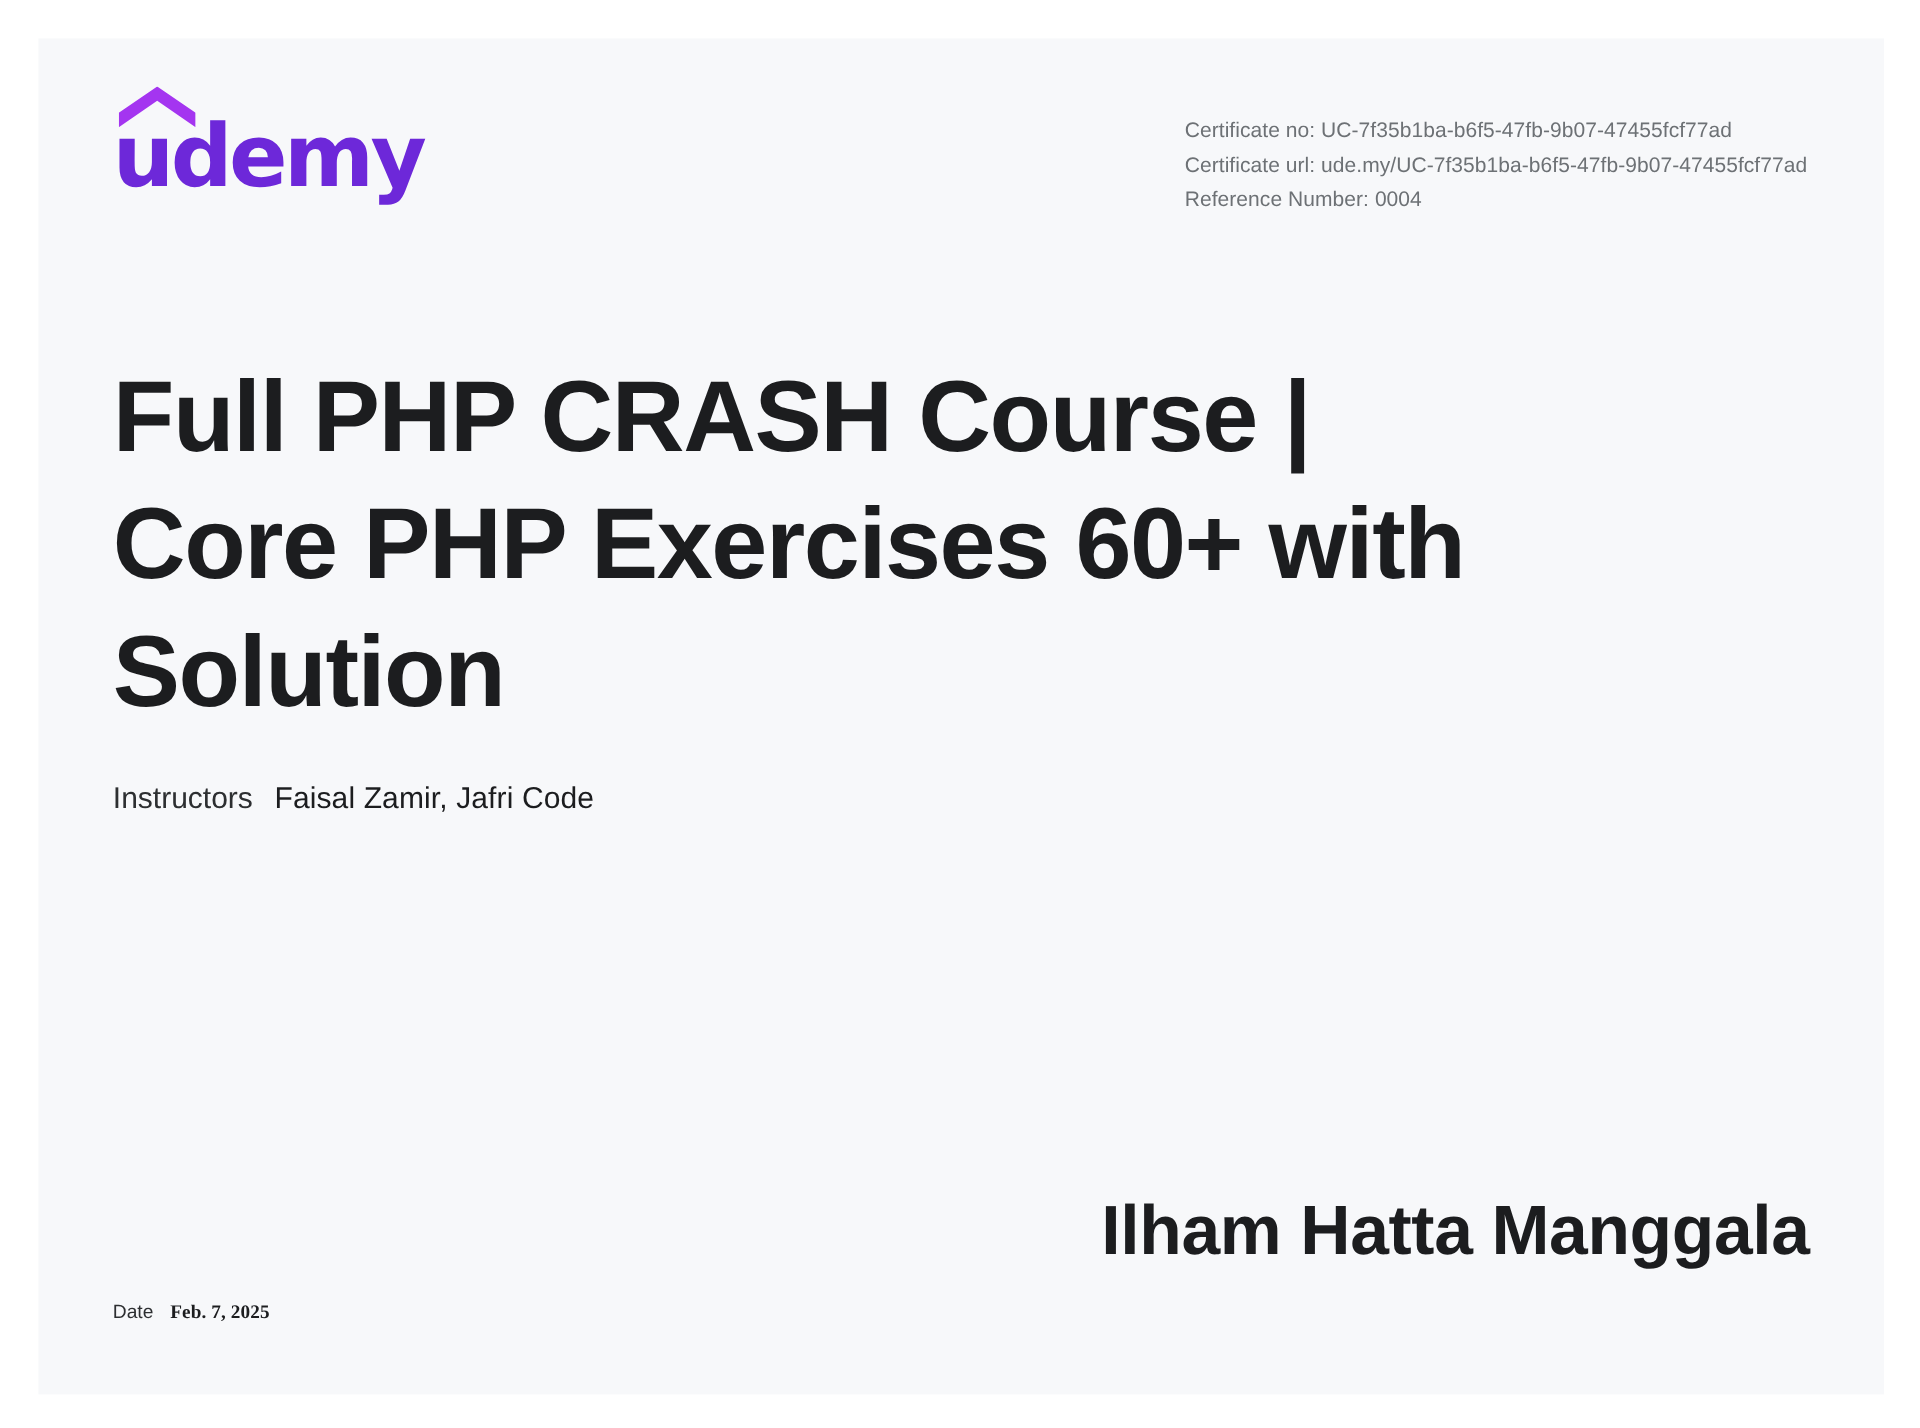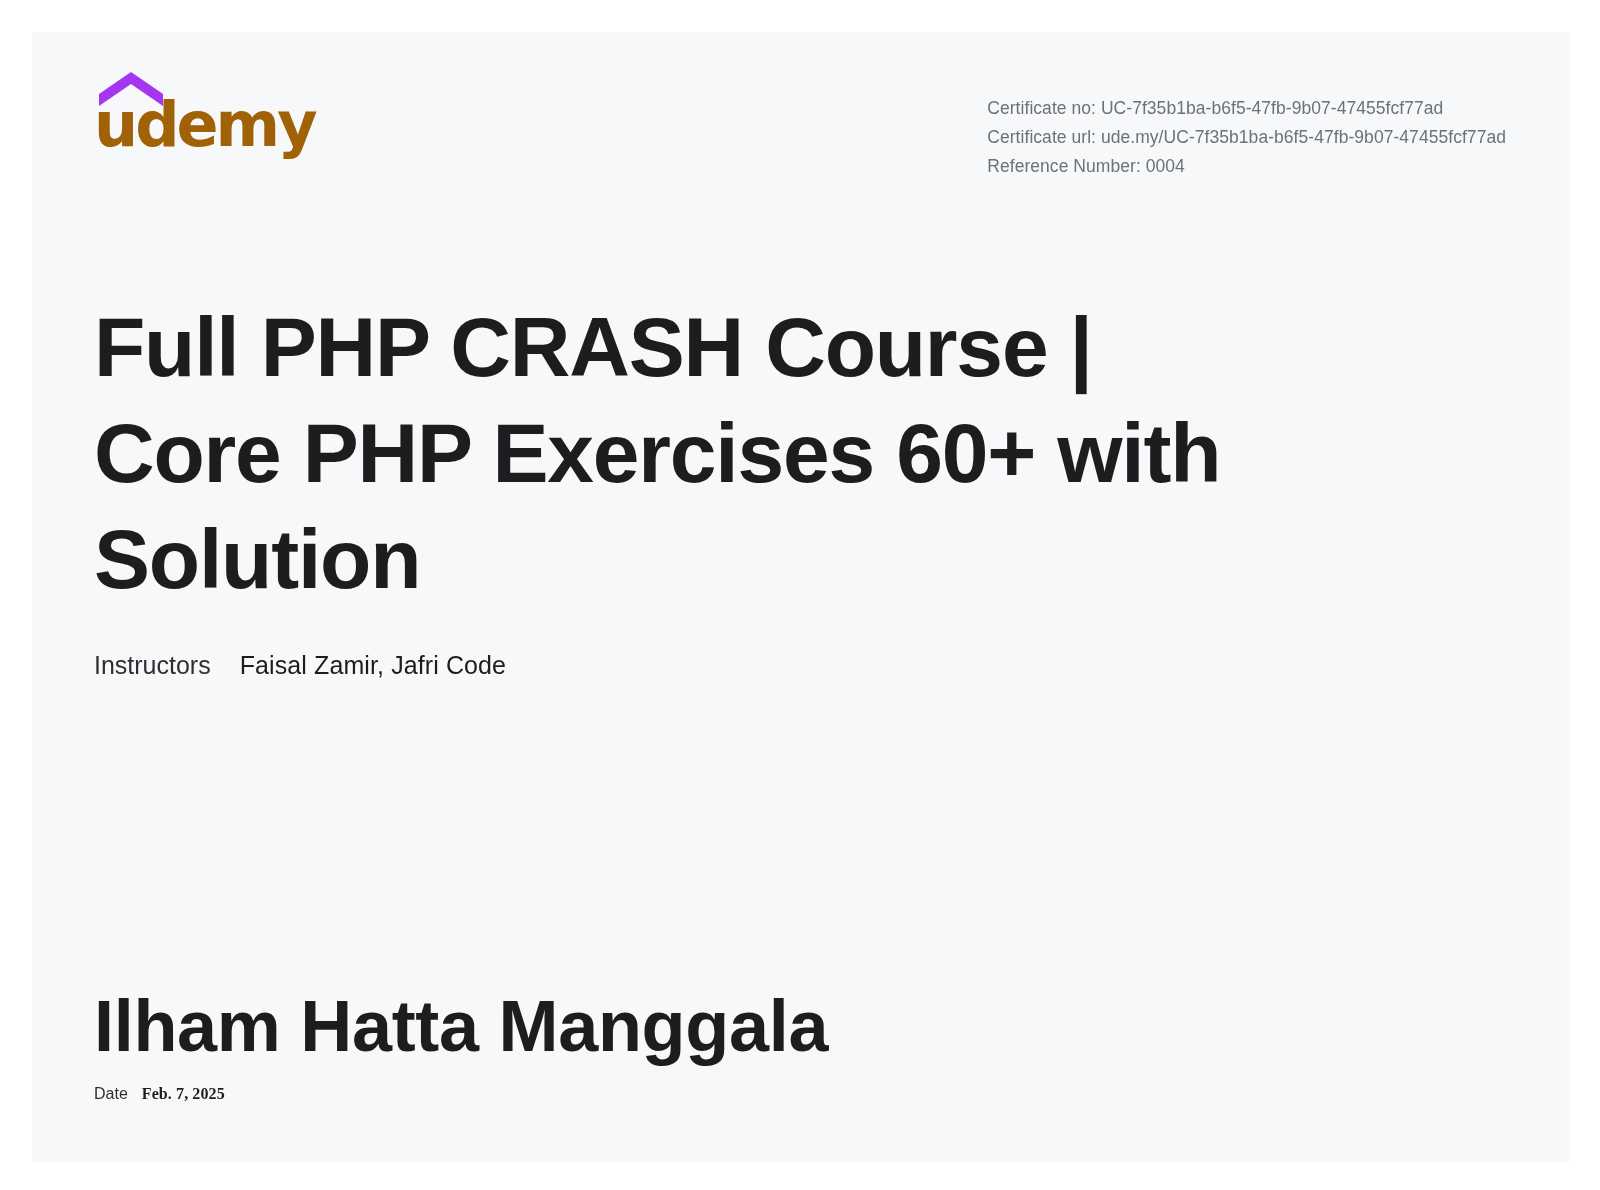--- a/index.html
+++ b/index.html
@@ -48,24 +48,24 @@
     left: 5px;
     top: 0px;
     width: 64px;
     height: 34px;
   }
   .udemy-wordmark {
     position: absolute;
     left: 0px;
     top: 22px;
     font-family: "DejaVu Sans", sans-serif;
-    font-size: 62px;
+    font-size: 72px;
     font-weight: 700;
     letter-spacing: -3px;
-    color: #a16207;
+    color: #6d28d9;
     line-height: 1;
   }
 
   .cert-meta {
     position: absolute;
     right: 64px;
     top: 62px;
     text-align: left;
     margin-left: 36px;
   }
@@ -105,47 +105,48 @@
     font-stretch: condensed;
   }
 
   .instructors-row {
     margin-top: 36px;
     font-size: 25px;
     line-height: 34px;
     color: #1c1d1f;
     display: flex;
     align-items: baseline;
-    gap: 29px;
+    gap: 18px;
   }
   .instructors-label {
     font-weight: 400;
     color: #2d2f31;
   }
   .instructors-names {
     font-weight: 400;
     color: #1c1d1f;
     letter-spacing: 0.1px;
   }
 
   
   .cert-footer {
     position: absolute;
     left: 62px;
     bottom: 50px;
     right: 62px;
   }
 
   .recipient-name {
-    font-size: 72px;
+    font-size: 58px;
     font-weight: 700;
     color: #1c1d1f;
     letter-spacing: -0.3px;
     line-height: 70px;
     margin: 0 0 14px 0;
+    text-align: right;
   }
 
   .detail-row {
     display: flex;
     align-items: center;
     font-size: 16px;
     line-height: 37px;
     color: #1c1d1f;
   }
   .detail-label {

